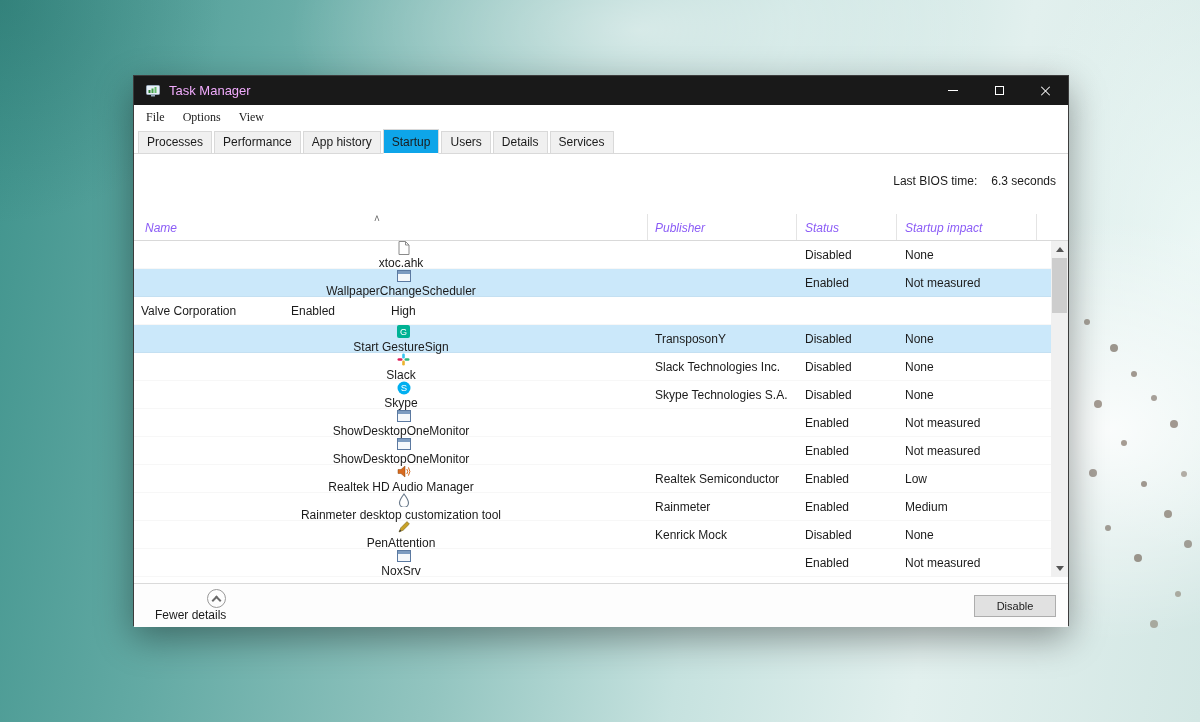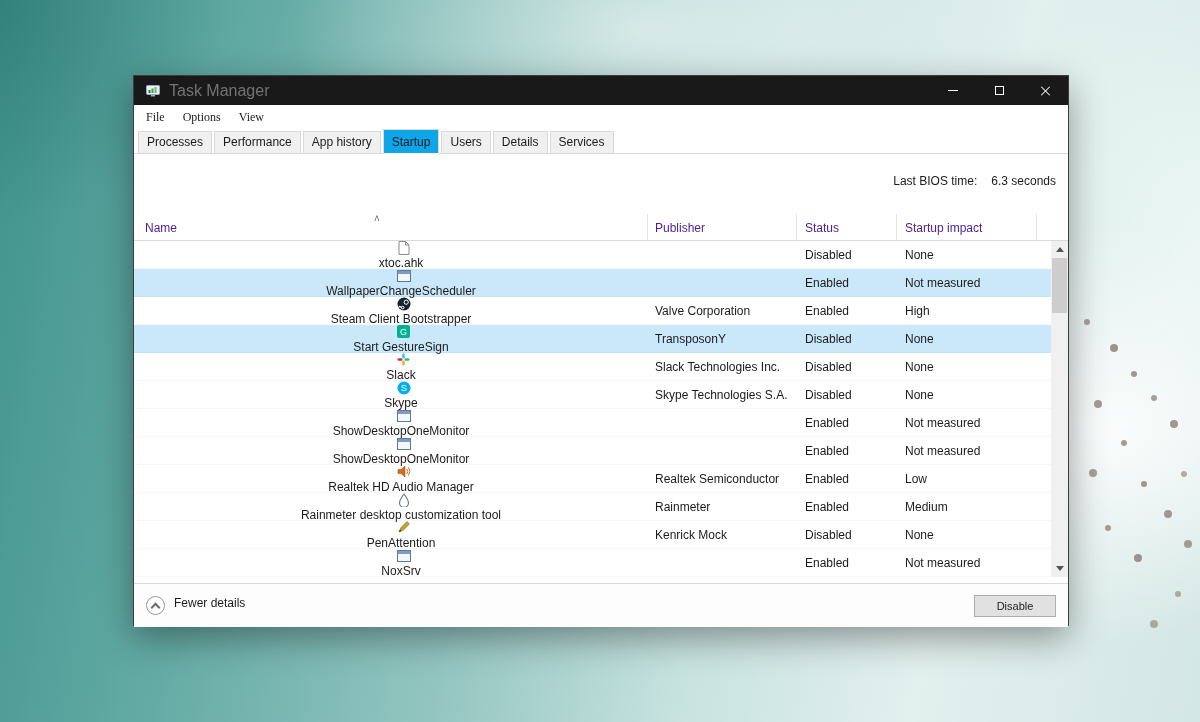--- a/index.html
+++ b/index.html
@@ -32,21 +32,21 @@
   .tm-window {
     position:absolute; left:133px; top:75px; width:936px; height:551px;
     background:#fff; border:1px solid #3c3c3c;
     box-shadow: 0 12px 34px rgba(0,0,0,.38);
     font-size:12px; color:#1b1b1b;
   }
 
   
   .titlebar { height:29px; background:#191919; display:flex; align-items:center; padding-left:11px; }
   .app-icon { width:16px; height:16px; display:flex; align-items:center; justify-content:center; margin-right:8px; }
-  .title { color:#737373; font-size:16px; }
+  .title { color:#f0abfc; font-size:13px; }
   .controls { margin-left:auto; display:flex; height:100%; }
   .ctrl { width:46px; height:100%; display:flex; align-items:center; justify-content:center; }
   .glyph-min { width:10px; height:1px; background:#fff; }
   .glyph-max { width:9px; height:9px; border:1px solid #fff; }
   .glyph-close { position:relative; width:11px; height:11px; }
   .glyph-close::before, .glyph-close::after {
     content:''; position:absolute; left:5px; top:0; width:1px; height:12px; background:#fff;
   }
   .glyph-close::before { transform:rotate(45deg); }
   .glyph-close::after  { transform:rotate(-45deg); }
@@ -60,21 +60,21 @@
   .tab { padding:3px 8px 4px; border:1px solid #d9d9d9; background:#f0f0f0; margin-right:2px; margin-bottom:-1px; white-space:nowrap; }
   .tab.active { background:#0ea5e9; border-bottom:1px solid #fff; padding-top:5px; }
 
   
   .content { position:relative; height:429px; background:#fff; }
   .bios-row { text-align:right; padding:20px 12px 0; }
   .bios-row .bios-value { margin-left:14px; }
 
   .table { position:absolute; left:0; right:0; top:60px; bottom:0; }
   .thead { display:flex; height:27px; border-bottom:1px solid #d9d9d9; position:relative; }
-  .th { display:flex; align-items:flex-end; padding:0 8px 5px; border-right:1px solid #e4e4e4; color:#4c1d95; }
+  .th { display:flex; align-items:flex-end; padding:0 8px 5px; border-right:1px solid #e4e4e4; color:#8b5cf6;font-style:italic; }
   .th-0 { width:514px; padding-left:11px; }
   .th-1 { width:149px; padding-left:7px; }
   .th-2 { width:100px; }
   .th-3 { width:140px; }
   .th-fill { flex:1; border-right:none; }
   .sort-caret { position:absolute; left:240px; top:-1px; font-size:10px; color:#666; }
 
   .tbody { position:absolute; left:0; right:0; top:27px; bottom:0; overflow:hidden; }
   .row { display:flex; align-items:center; height:28px; border-bottom:1px solid rgba(0,0,0,0.03); }
   .row.selected { background:#cbe8fa; }
@@ -89,21 +89,21 @@
   
   .scrollbar { position:absolute; right:0; top:27px; width:17px; height:336px; background:#f0f0f0; }
   .sb-btn { position:absolute; left:0; width:17px; height:17px; display:flex; align-items:center; justify-content:center; }
   .sb-up { top:0; } .sb-down { bottom:0; }
   .tri-up { width:0; height:0; border-left:4px solid transparent; border-right:4px solid transparent; border-bottom:5px solid #555; }
   .tri-down { width:0; height:0; border-left:4px solid transparent; border-right:4px solid transparent; border-top:5px solid #555; }
   .sb-thumb { position:absolute; left:1px; top:17px; width:15px; height:55px; background:#cdcdcd; }
 
   
   .footer { height:44px; border-top:1px solid #dadada; display:flex; align-items:center; padding:0 12px; background:#fdfdfd; }
-  .fewer { display:flex; align-items:flex-start; }
+  .fewer { display:flex; align-items:flex-end;flex-direction:column; }
   .circle { width:19px; height:19px; border:1px solid #999; border-radius:50%; position:relative; flex:none; }
   .chev-up { position:absolute; left:5px; top:7px; width:7px; height:7px; border-left:2px solid #6a6a6a; border-top:2px solid #6a6a6a; transform:rotate(45deg); }
   .fewer-label { margin-left:9px; }
   .disable-btn { margin-left:auto; width:82px; height:22px; background:#e1e1e1; border:1px solid #adadad; font-size:11px; font-family:"Liberation Sans", sans-serif; text-align:center; line-height:20px; }
 </style>
 </head>
 <body>
 
 <div class="desktop">
   <div class="seeds"></div>
@@ -187,31 +187,20 @@
                     <rect x="1" y="1" width="12" height="3" fill="#7d9cc0"></rect>
                   </svg>
                 </span>
                 <span class="row-name">WallpaperChangeScheduler</span>
               </div>
               <div class="cell cell-pub"></div>
               <div class="cell cell-status">Enabled</div>
               <div class="cell cell-impact">Not measured</div>
             </div>
             <div class="row">
-              <div class="cell cell-name">
-                <span class="row-icon">
-                  <svg width="14" height="14" viewBox="0 0 14 14">
-                    <circle cx="7" cy="7" r="6.5" fill="#17212e"></circle>
-                    <circle cx="9.2" cy="5.2" r="2.1" fill="none" stroke="#fff"></circle>
-                    <path d="M2 9.3l3.3 1.3" stroke="#fff" stroke-width="1.3" fill="none"></path>
-                    <circle cx="5.7" cy="10.6" r="1.3" fill="#17212e" stroke="#fff"></circle>
-                  </svg>
-                </span>
-                <span class="row-name">Steam Client Bootstrapper</span>
-              </div>
               <div class="cell cell-pub">Valve Corporation</div>
               <div class="cell cell-status">Enabled</div>
               <div class="cell cell-impact">High</div>
             </div>
             <div class="row selected">
               <div class="cell cell-name">
                 <span class="row-icon">
                   <svg width="13" height="13" viewBox="0 0 13 13">
                     <rect width="13" height="13" rx="2" fill="#00b294"></rect>
                     <text x="6.5" y="10" font-size="9" fill="#fff" text-anchor="middle" font-family="sans-serif">G</text>

